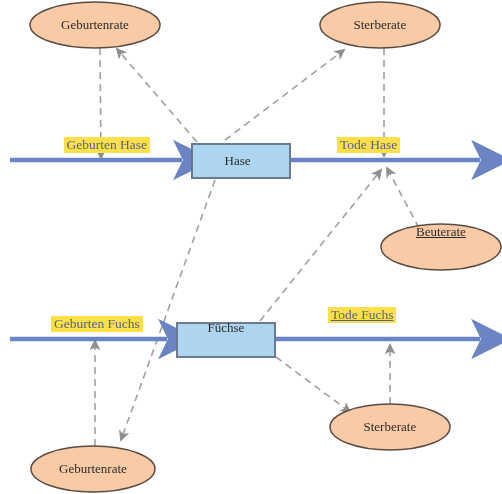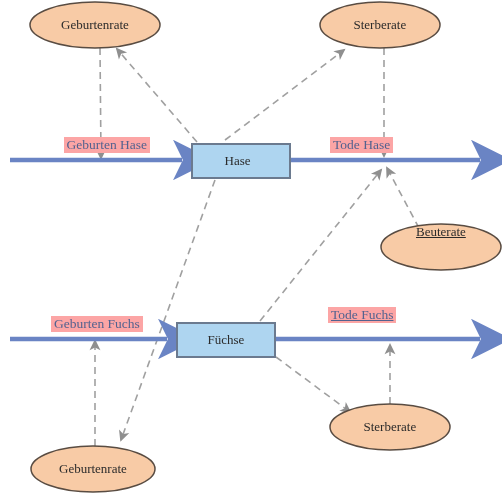--- a/index.html
+++ b/index.html
@@ -19,21 +19,21 @@
     font-family:"Liberation Serif",serif;
     pointer-events:none;
     white-space:nowrap;
   }
   .flow-label{
     position:absolute;
     text-align:center;
     color:#53628f;
     font-size:13.5px;
     font-family:"Liberation Serif",serif;
-    background:#fca5a5;
+    background:#fde047;
     padding:0 3px;
     white-space:nowrap;
   }
 </style>
 </head>
 <body>
 
 <div id="canvas">
 
   <svg id="layer" width="502" height="494">
@@ -71,24 +71,24 @@
         <ellipse cx="390" cy="427" rx="60" ry="23" fill="#f8cba6" stroke="#594c42" stroke-width="1.5"></ellipse>
       </g>
     <g id="stock-layer">
         <rect x="192" y="144" width="98" height="34" fill="#aed5f0" stroke="#6b7a8f" stroke-width="2"></rect>
         <rect x="177" y="323" width="98" height="34" fill="#aed5f0" stroke="#6b7a8f" stroke-width="2"></rect>
       </g>
   </svg>
 
   <div id="labels">
       <div class="flow-label" style="left: 63.5px; top: 137px;">Geburten Hase</div>
-      <div class="flow-label" style="left: 330px; top: 137px;">Tode Hase</div>
+      <div class="flow-label" style="left: 337px; top: 137px;">Tode Hase</div>
       <div class="flow-label" style="left: 51px; top: 316px;">Geburten Fuchs</div>
       <div class="flow-label" style="left: 328px; top: 307px; text-decoration: underline;">Tode Fuchs</div>
       <div class="node-label" style="left: 61px; top: 17px;">Geburtenrate</div>
       <div class="node-label" style="left: 353.5px; top: 17px;">Sterberate</div>
       <div class="node-label" style="left: 416px; top: 224px; text-decoration: underline;">Beuterate</div>
       <div class="node-label" style="left: 59px; top: 461px;">Geburtenrate</div>
       <div class="node-label" style="left: 363.5px; top: 419px;">Sterberate</div>
       <div class="node-label" style="left: 224.5px; top: 153px;">Hase</div>
-      <div class="node-label" style="left: 207.5px; top: 332px;">Füchse</div>
+      <div class="node-label" style="left: 207.5px; top: 320px;">Füchse</div>
     </div>
 </div>
 
 </body></html>

